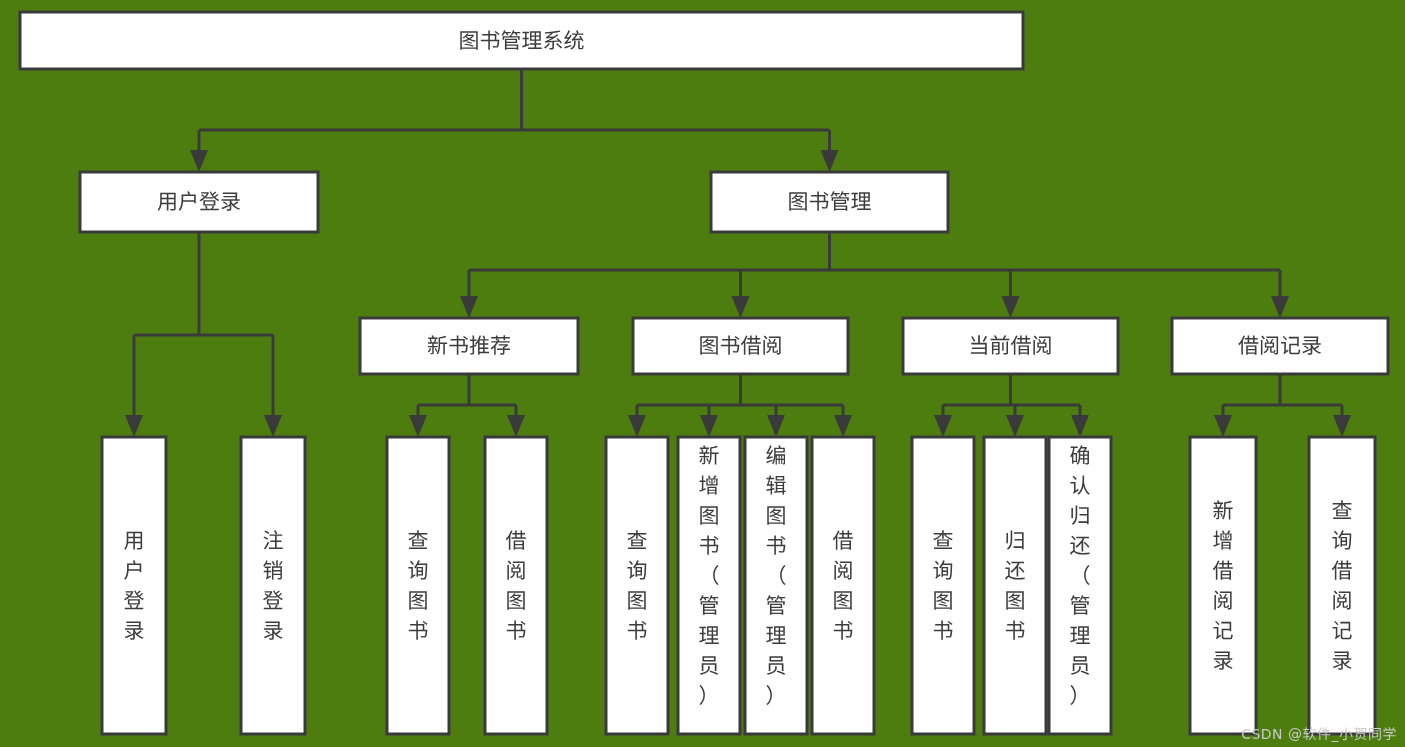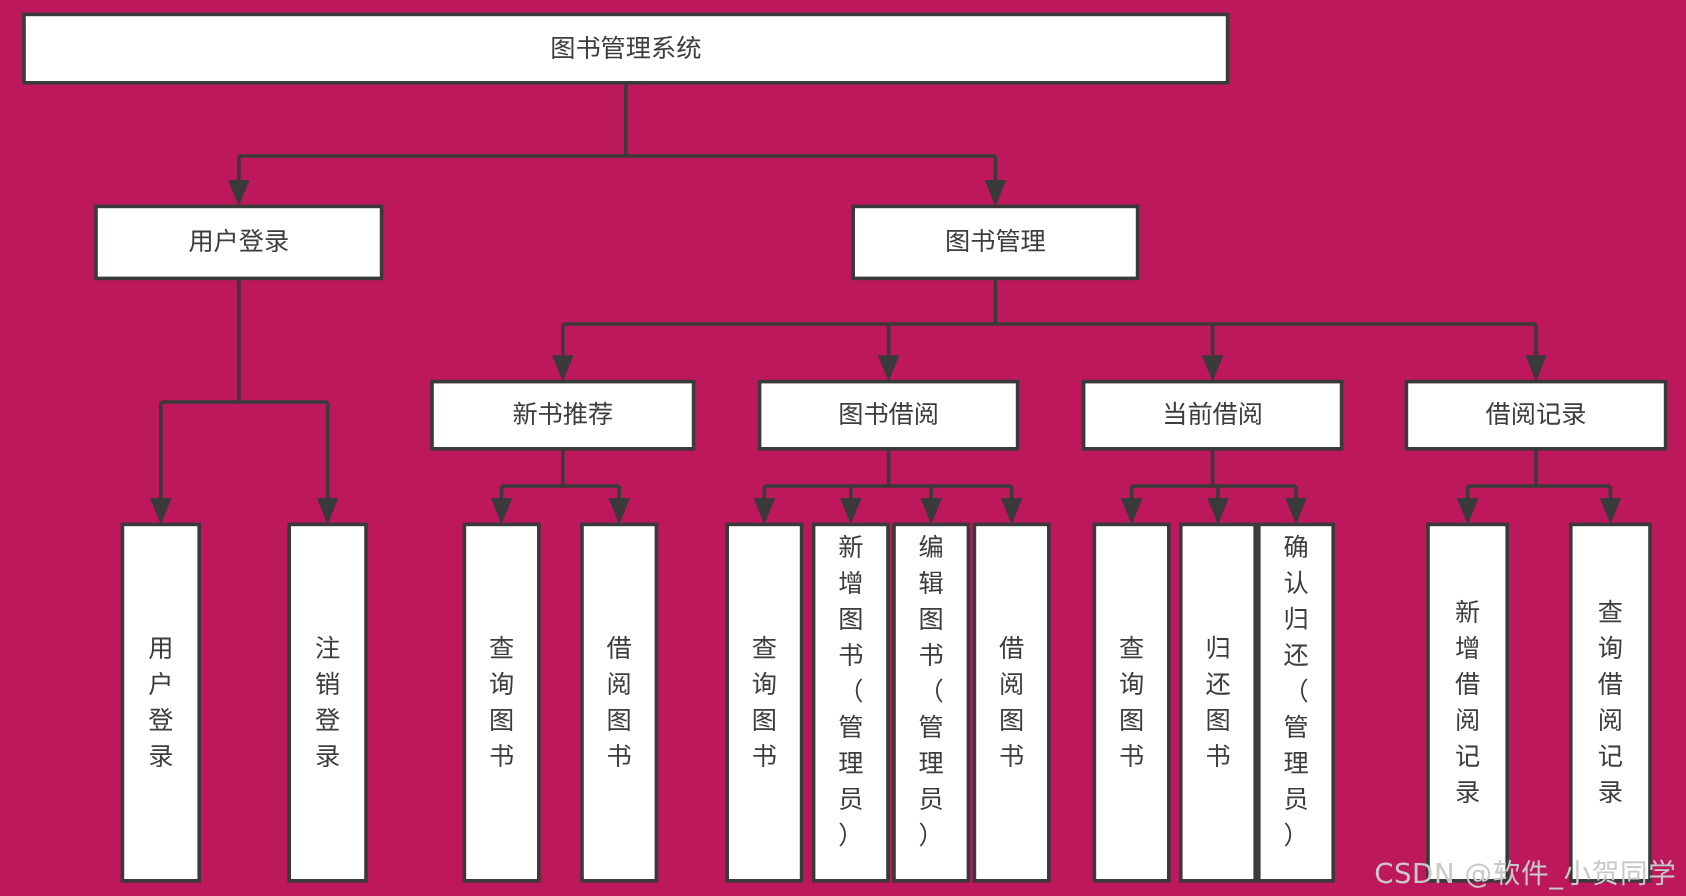--- a/index.html
+++ b/index.html
@@ -11,21 +11,21 @@
   body {
     width: 1405px;
     height: 747px;
     font-family: "DejaVu Sans", "Liberation Sans", sans-serif;
     overflow: hidden;
   }
   #diagram-root {
     position: relative;
     width: 1405px;
     height: 747px;
-    background: #be185d;
+    background: #4d7c0f;
   }
   svg.diagram-canvas {
     position: absolute;
     left: 0;
     top: 0;
     width: 1405px;
     height: 747px;
     display: block;
   }
   .node-box {
@@ -56,21 +56,21 @@
     font-family: "DejaVu Sans", "Liberation Sans", sans-serif;
     font-size: 21px;
     text-anchor: middle;
     white-space: pre;
   }
   .watermark-text {
     position: absolute;
     right: 8px;
     bottom: 4px;
     color: #c9c9c9;
-    font-size: 23px;
+    font-size: 14px;
     font-family: "DejaVu Sans", "Liberation Sans", sans-serif;
     letter-spacing: 0.5px;
     user-select: none;
     pointer-events: none;
     white-space: nowrap;
   }
 </style>
 </head>
 <body>
 

